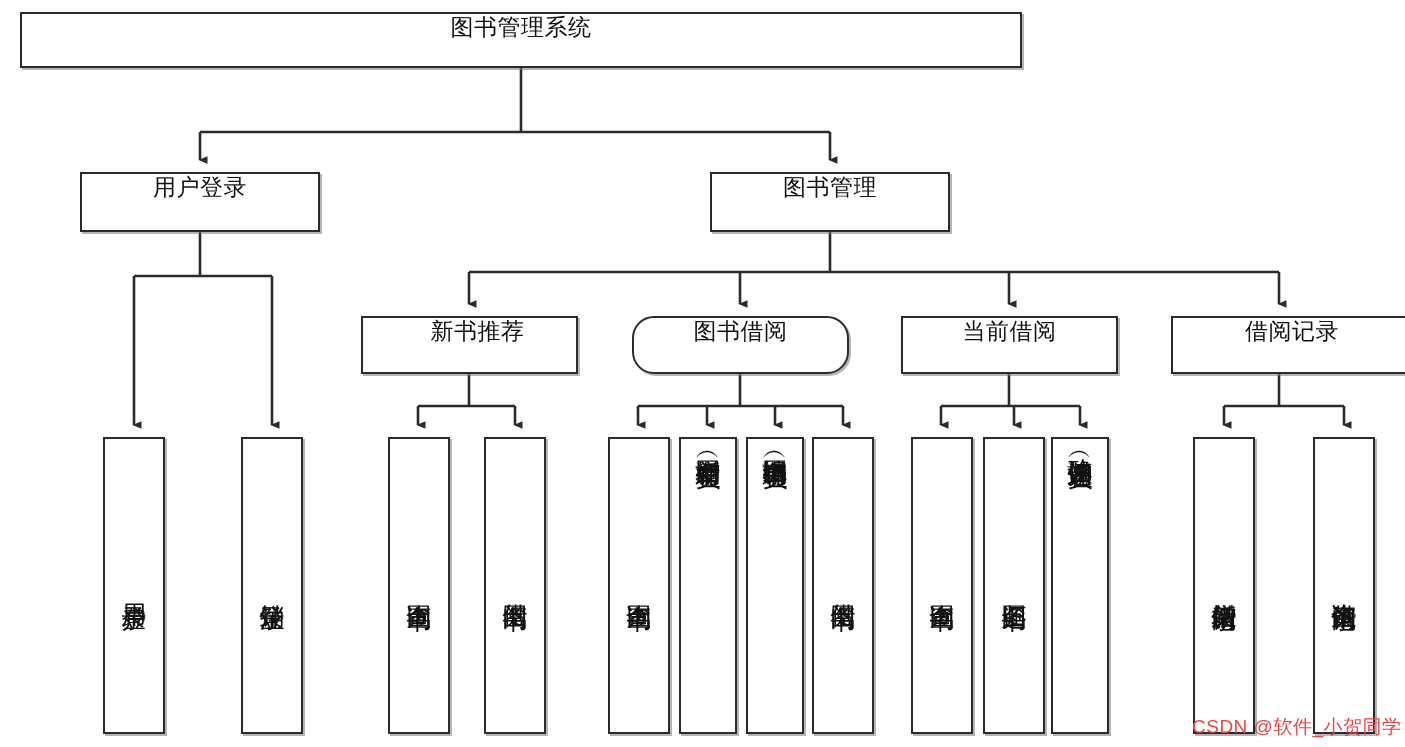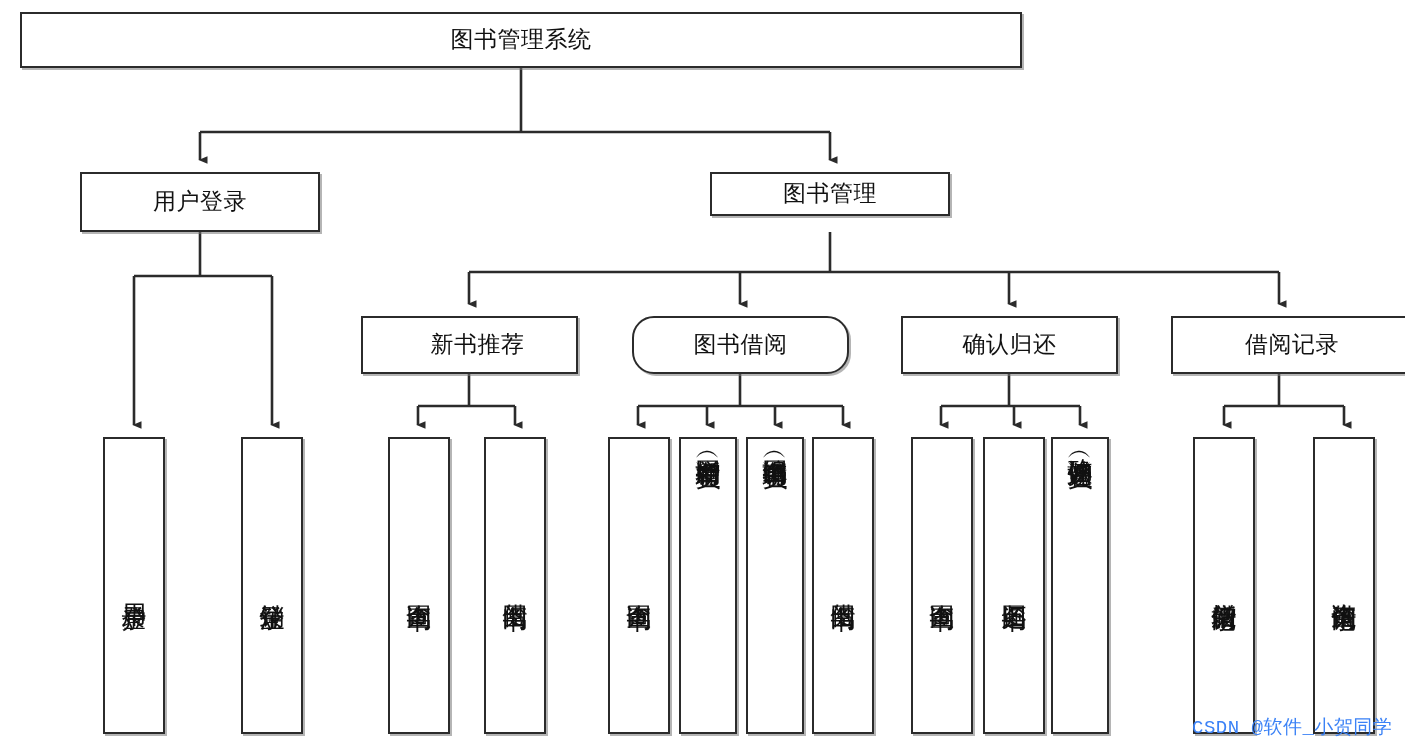--- a/index.html
+++ b/index.html
@@ -23,21 +23,20 @@
     top: 0;
     width: 1405px;
     height: 747px;
   }
   .node {
     position: absolute;
     box-sizing: border-box;
     border: 2px solid #2b2b2b;
     background: #ffffff;
     display: flex;
-    align-items: center;
     justify-content: center;
     color: #111111;
     box-shadow: 2px 2px 0px rgba(120,120,120,0.55);
   }
   .node .label {
     display: block;
     text-align: center;
     letter-spacing: 0.5px;
     line-height: 1.18;
   }
@@ -55,25 +54,25 @@
     font-size: 25px;
     line-height: 1.08;
     letter-spacing: 1px;
     white-space: nowrap;
   }
   .node.vert.midpack {
     align-items: center;
   }
   .watermark {
     position: absolute;
-    color: #3b82f6;
+    color: #ef4444;
     font-size: 19px;
     letter-spacing: 0.5px;
     white-space: nowrap;
-    font-family: Liberation Mono, monospace;
+    font-family: Liberation Sans, sans-serif;
   }
 </style>
 </head>
 <body>
 
 <div id="canvas">
 
   <svg id="edges" viewBox="0 0 1405 747" xmlns="http://www.w3.org/2000/svg">
     <defs>
       <marker id="arrow" viewBox="0 0 12 12" refX="6" refY="10" markerWidth="9" markerHeight="11" orient="auto-start-reverse" markerUnits="userSpaceOnUse">
@@ -124,31 +123,31 @@
     </g>
   </svg>
 
   <div id="nodes-layer">
       <div class="node horiz" style="left: 20px; top: 12px; width: 1002px; height: 56px;">
         <span class="label">图书管理系统</span>
       </div>
       <div class="node horiz" style="left: 80px; top: 172px; width: 240px; height: 60px;">
         <span class="label">用户登录</span>
       </div>
-      <div class="node horiz" style="left: 710px; top: 172px; width: 240px; height: 44px;">
+      <div class="node horiz" style="left: 710px; top: 172px; width: 240px; height: 60px;">
         <span class="label">图书管理</span>
       </div>
       <div class="node horiz" style="left: 361px; top: 316px; width: 217px; height: 58px; padding-left: 16px;">
         <span class="label">新书推荐</span>
       </div>
       <div class="node horiz" style="left: 632px; top: 316px; width: 217px; height: 58px; border-radius: 22px;">
         <span class="label">图书借阅</span>
       </div>
       <div class="node horiz" style="left: 901px; top: 316px; width: 217px; height: 58px;">
-        <span class="label">确认归还</span>
+        <span class="label">当前借阅</span>
       </div>
       <div class="node horiz" style="left: 1171px; top: 316px; width: 242px; height: 58px;">
         <span class="label">借阅记录</span>
       </div>
       <div class="node vert midpack" style="left: 103px; top: 437px; width: 62px; height: 297px;">
         <span class="label">用户登录</span>
       </div>
       <div class="node vert midpack" style="left: 241px; top: 437px; width: 62px; height: 297px;">
         <span class="label">注销登录</span>
       </div>

